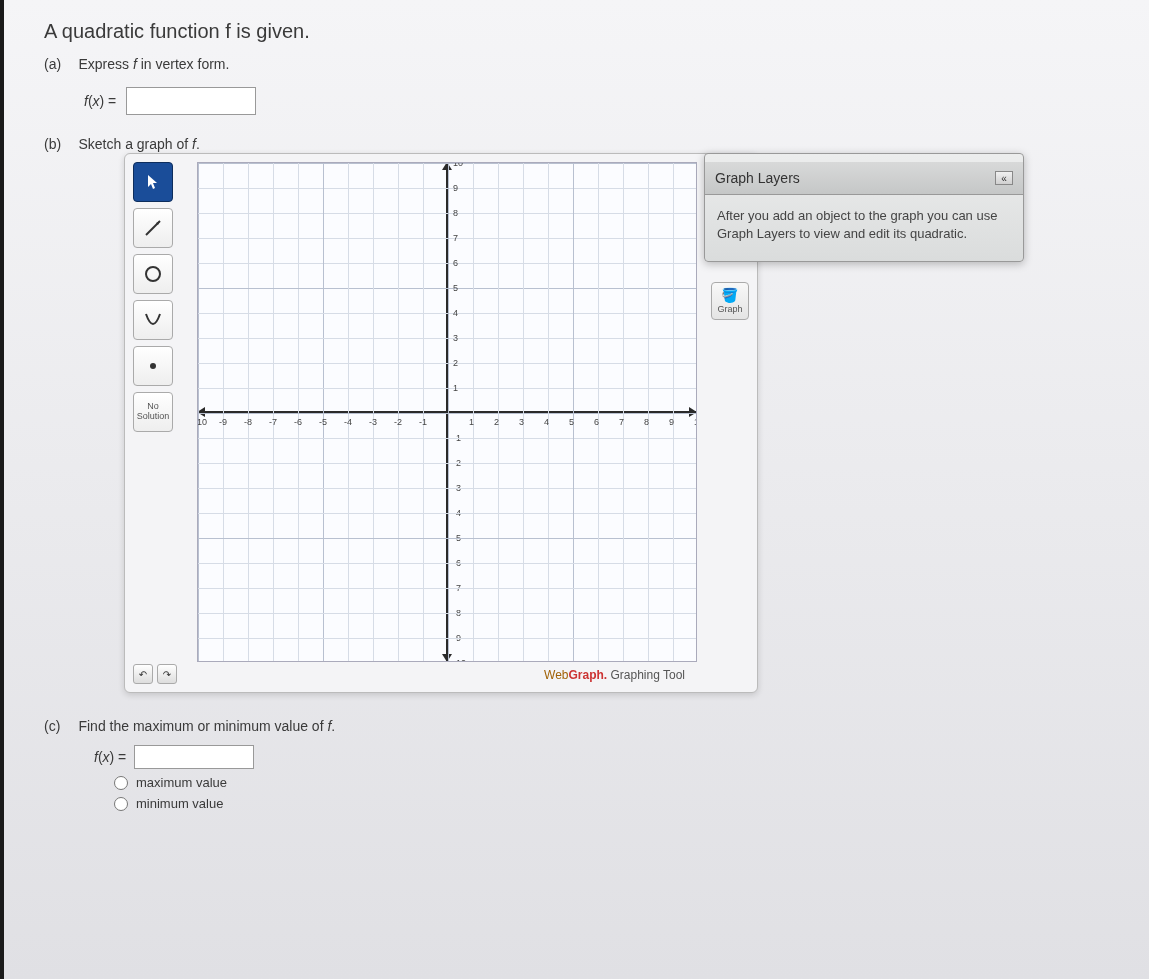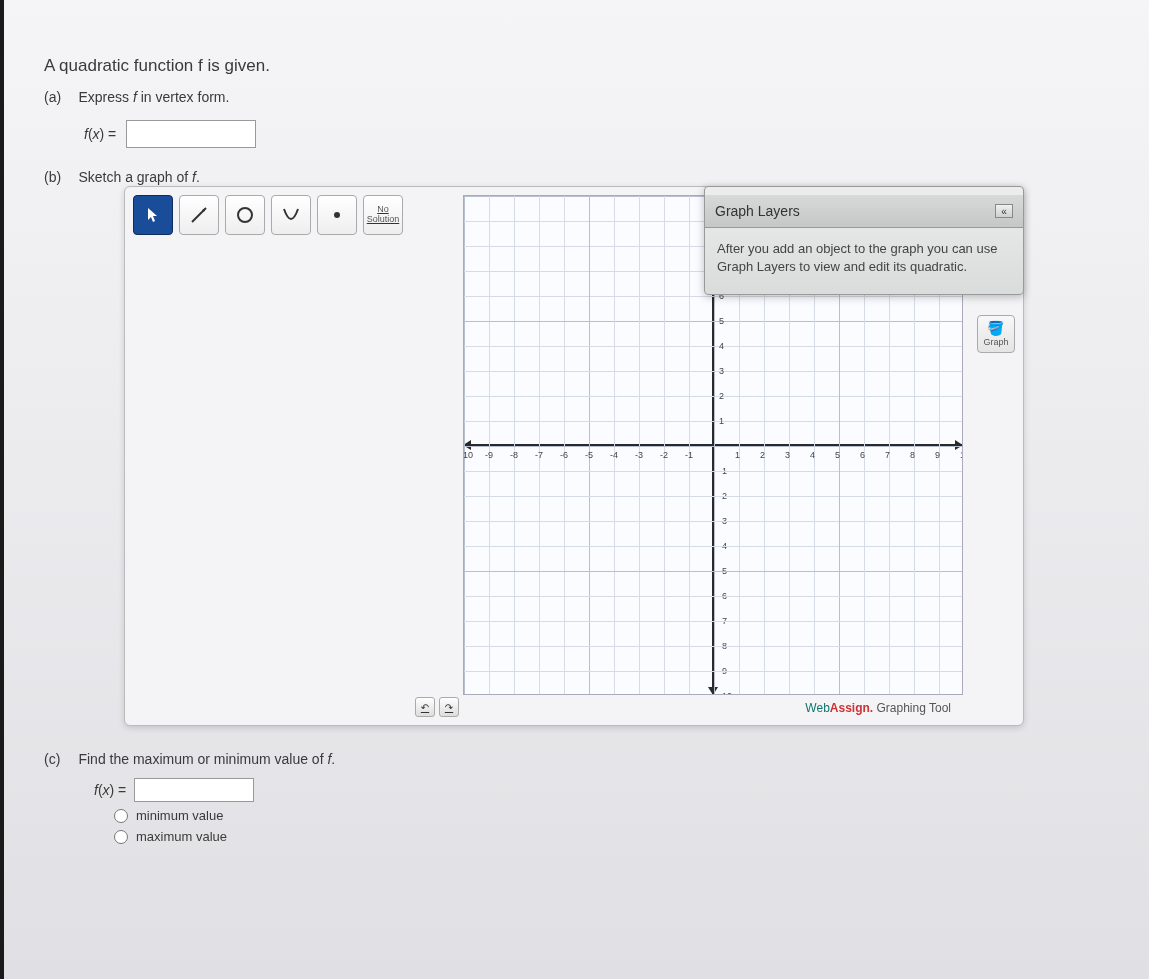--- a/index.html
+++ b/index.html
@@ -10,39 +10,39 @@
     background: #e8e8ea;
     color: #333;
   }
   .page {
     padding: 20px 40px;
     background: linear-gradient(to bottom, #f5f5f7 0%, #e0e0e4 100%);
     min-height: 979px;
     border-left: 4px solid #1a1a1a;
     position: relative;
   }
-  .intro { font-size: 17px; color: #3a3a3a; margin-bottom: 12px; margin-top: 36px; }
+  .intro { font-size: 20px; color: #3a3a3a; margin-bottom: 12px; }
   .fn-italic { font-style: italic; }
   .equation { margin-left: 60px; font-size: 15px; color: #3a3a3a; margin-bottom: 18px; }
   .part { margin-bottom: 16px; }
   .part-label { display: inline-block; width: 30px; color: #3a3a3a; font-size: 14px; }
   .part-text { font-size: 14px; color: #3a3a3a; }
   .answer-row { margin: 14px 0 20px 40px; font-size: 14px; color: #3a3a3a; }
   .answer-row input {
     width: 130px; height: 28px; border: 1px solid #999;
     background: #fff; margin-left: 6px; padding: 2px 4px; font-size: 14px;
   }
 
   .graph-area { display: flex; align-items: flex-start; margin-left: 80px; }
   .graph-panel {
     display: flex; background: #f4f4f6; border: 1px solid #bbb;
     border-radius: 6px; padding: 8px; position: relative;
     box-shadow: 0 2px 6px rgba(0,0,0,.15);
   }
-  .toolbar { display: flex; flex-direction: row; gap: 6px; margin-right: 4px; text-decoration: underline; }
+  .toolbar { display: flex; flex-direction: column; gap: 6px; margin-right: 20px; }
   .tool-btn {
     width: 40px; height: 40px; border: 1px solid #aaa;
     background: linear-gradient(#fff,#eee); border-radius: 4px;
     display: flex; align-items: center; justify-content: center;
     cursor: pointer; font-size: 16px; color: #333;
   }
   .tool-btn.active { background: #1a4d99; color: #fff; border-color: #0d2d5c; }
   .tool-btn.small-text { font-size: 9px; line-height: 1.1; text-align: center; color: #555; }
   .toolbar-bottom { margin-top: auto; display:flex; gap:4px; }
   .small-btn {
@@ -107,21 +107,21 @@
     width:18px; height:14px; border:1px solid #888;
     background: linear-gradient(#f0f0f0,#d0d0d0); font-size:10px;
     display:flex; align-items:center; justify-content:center; cursor:pointer;
   }
   .layers-body { padding: 12px 12px 18px 12px; font-size:13px; color:#444; line-height:1.4; }
 
   .footer-bar {
     text-align: right; font-size: 12px; color:#555;
     padding: 6px 12px 2px; width:100%;
   }
-  .footer-bar .wa { color:#0f766e; }
+  .footer-bar .wa { color:#a16207; }
   .footer-bar .assign-red { color:#c33; font-weight:bold;}
 
   .sub-answer { margin: 10px 0 6px 50px; font-size:14px; color:#3a3a3a;}
   .sub-answer input {
     width: 120px; height: 24px; border:1px solid #999; background:#fff;
     margin-left:4px; padding:2px 4px;
   }
   .radio-row { margin: 6px 0 4px 70px; font-size:13px; color:#3a3a3a; display:flex; align-items:center; gap:8px;}
   .radio-row .radio {
     width:14px; height:14px; border:1px solid #777; border-radius:50%;
@@ -282,21 +282,21 @@
                 <div class="tick-label" style="left: 446px; top: 254px;">8</div>
                 <div class="tick-label" style="top: 45px; left: 255px;">8</div>
                 <div class="gridline" style="top: 0px; bottom: 0px; width: 1px; left: 475px;"></div>
                 <div class="gridline" style="left: 0px; right: 0px; height: 1px; top: 475px;"></div>
                 <div class="tick-label" style="left: 471px; top: 254px;">9</div>
                 <div class="tick-label" style="top: 20px; left: 255px;">9</div>
                 <div class="tick-label" style="left: 496px; top: 254px;">10</div>
                 <div class="tick-label" style="top: -5px; left: 255px;">10</div>
               </div>
             <div class="footer-bar">
-              <span class="wa">Web</span><span class="assign-red">Assign.</span><span> Graphing Tool</span>
+              <span class="wa">Web</span><span class="assign-red">Graph.</span><span> Graphing Tool</span>
             </div>
           </div>
 
           <div class="right-tools">
             <div class="rt-box disabled">
               <span class="rt-icon">▧</span>
             </div>
             <div class="rt-box disabled">
               <span class="rt-icon">▨</span>
             </div>
@@ -321,21 +321,21 @@
 
   <div class="part" style="margin-top:24px;">
     <span class="part-label">(c)</span>
     <span class="part-text">Find the maximum or minimum value of <span class="fn-italic">f</span>.</span>
     <div class="sub-answer">
       <span><span class="fn-italic">f</span>(<span class="fn-italic">x</span>) =</span>
       <input type="text" style="">
     </div>
     <div class="radio-row">
       <span class="radio"></span>
-      <span>minimum value</span>
+      <span>maximum value</span>
     </div>
     <div class="radio-row">
       <span class="radio"></span>
-      <span>maximum value</span>
+      <span>minimum value</span>
     </div>
   </div>
 
 </div>
 
 </body></html>

